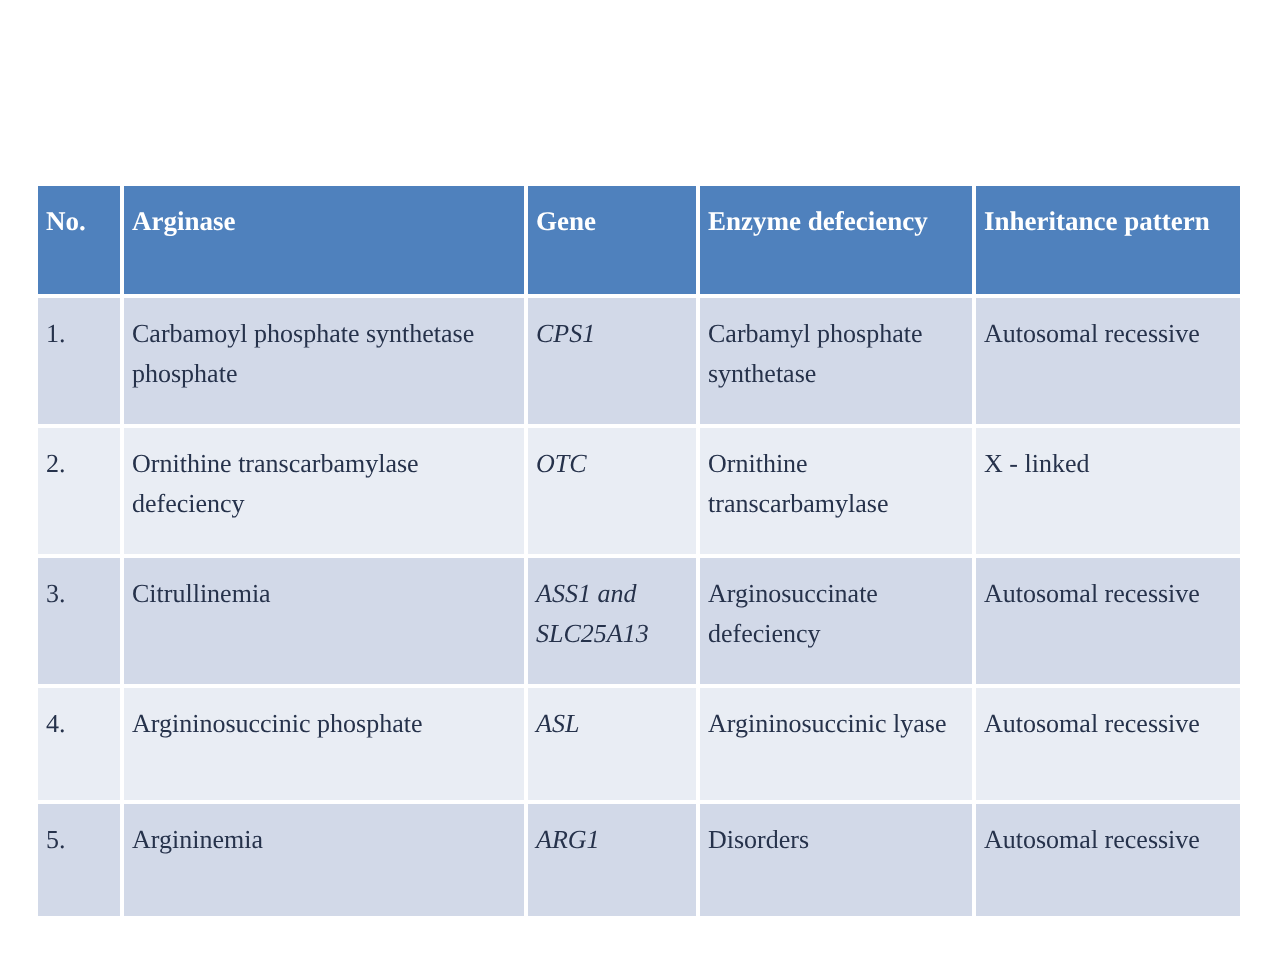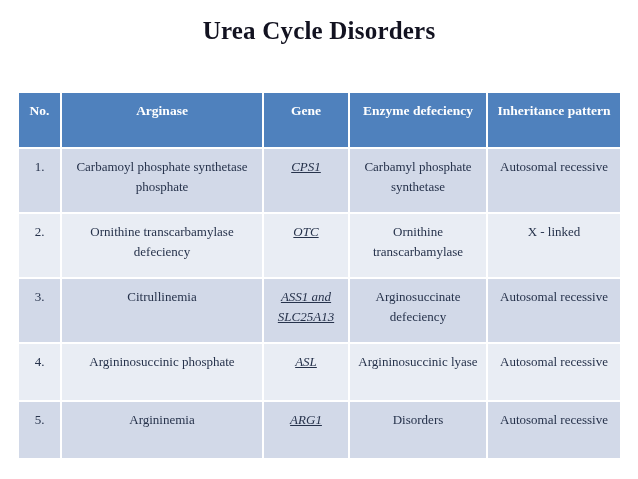--- a/index.html
+++ b/index.html
@@ -37,53 +37,52 @@
     top: 91px;
     left: 17px;
     width: 603px;
     border-collapse: collapse;
     table-layout: fixed;
   }
   table.disorders th,
   table.disorders td {
     border: 2px solid #ffffff;
     vertical-align: top;
-    text-align: center;
+    text-align: left;
     padding: 8px 4px 16px 4px;
     box-sizing: border-box;
     line-height: 1.5;
     overflow: hidden;
   }
   table.disorders thead th {
     background: var(--header_bg, #4f81bd);
     color: var(--header_text, #ffffff);
     font-weight: bold;
     font-size: 13.5px;
     height: 56px;
   }
   table.disorders tbody td {
     color: var(--body_text, #26324b);
     font-size: 13px;
     height: 58px;
   }
   table.disorders tbody tr.band td { background: var(--band_row_bg, #d2d9e8); }
   table.disorders tbody tr.alt  td { background: var(--alt_row_bg, #e9edf4); }
-  table.disorders tbody td.gene-cell { font-style: italic; text-decoration: underline; }
+  table.disorders tbody td.gene-cell { font-style: italic; }
   col.c-no   { width: 43px; }
   col.c-dis  { width: 202px; }
   col.c-gene { width: 86px; }
   col.c-enz  { width: 138px; }
   col.c-inh  { width: 134px; }
 </style>
 </head>
 <body>
 
 <div class="slide">
 
-  <h1 class="slide-title">Urea Cycle Disorders</h1>
 
   <table class="disorders">
     <colgroup>
       <col class="c-no">
         <col class="c-dis">
         <col class="c-gene">
         <col class="c-enz">
         <col class="c-inh">
     </colgroup>
     <thead>

